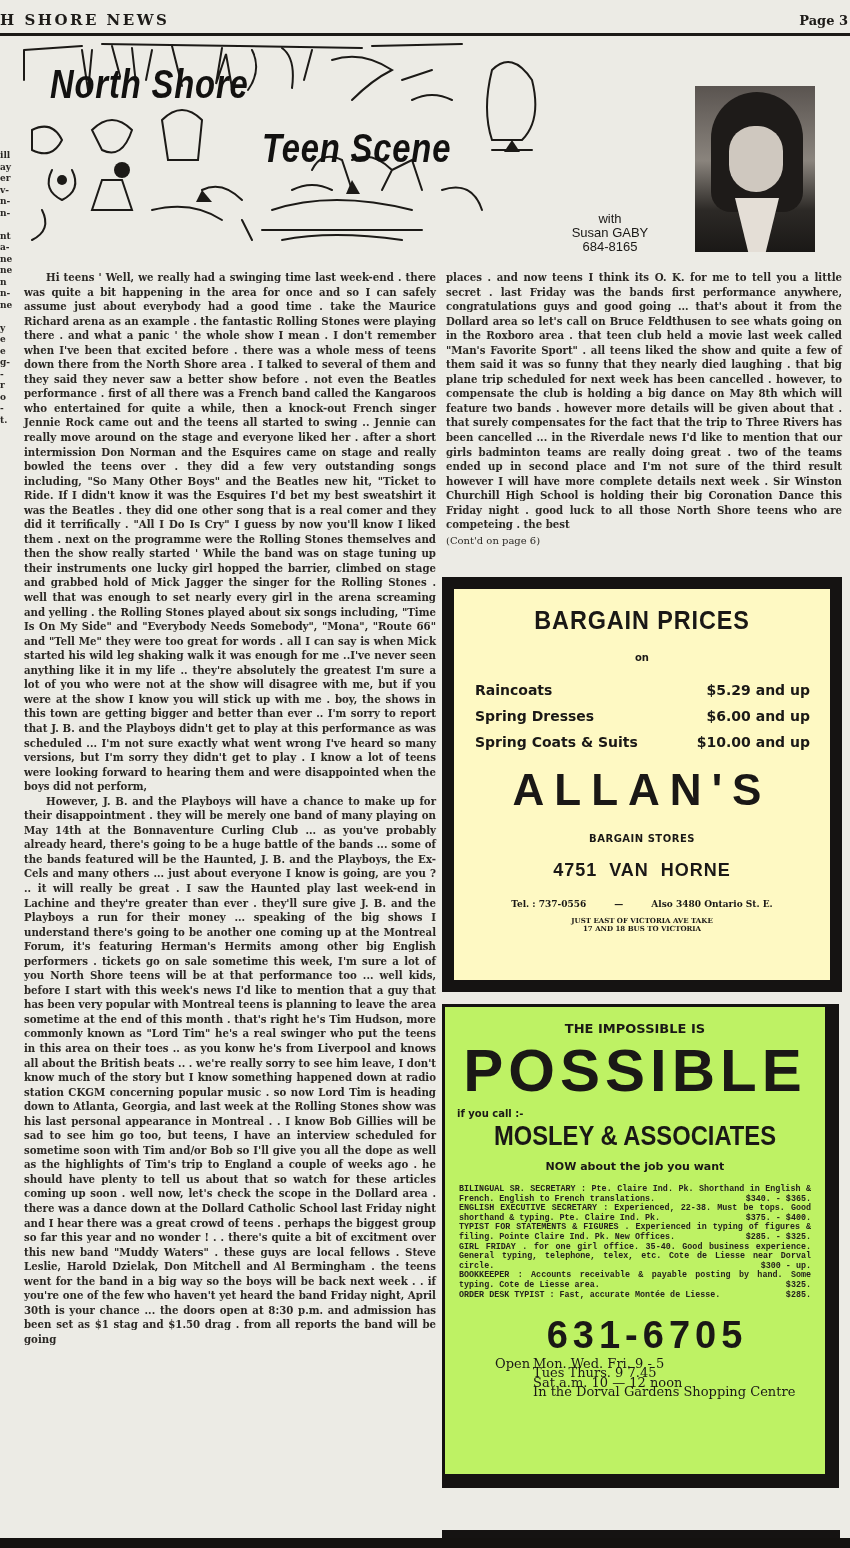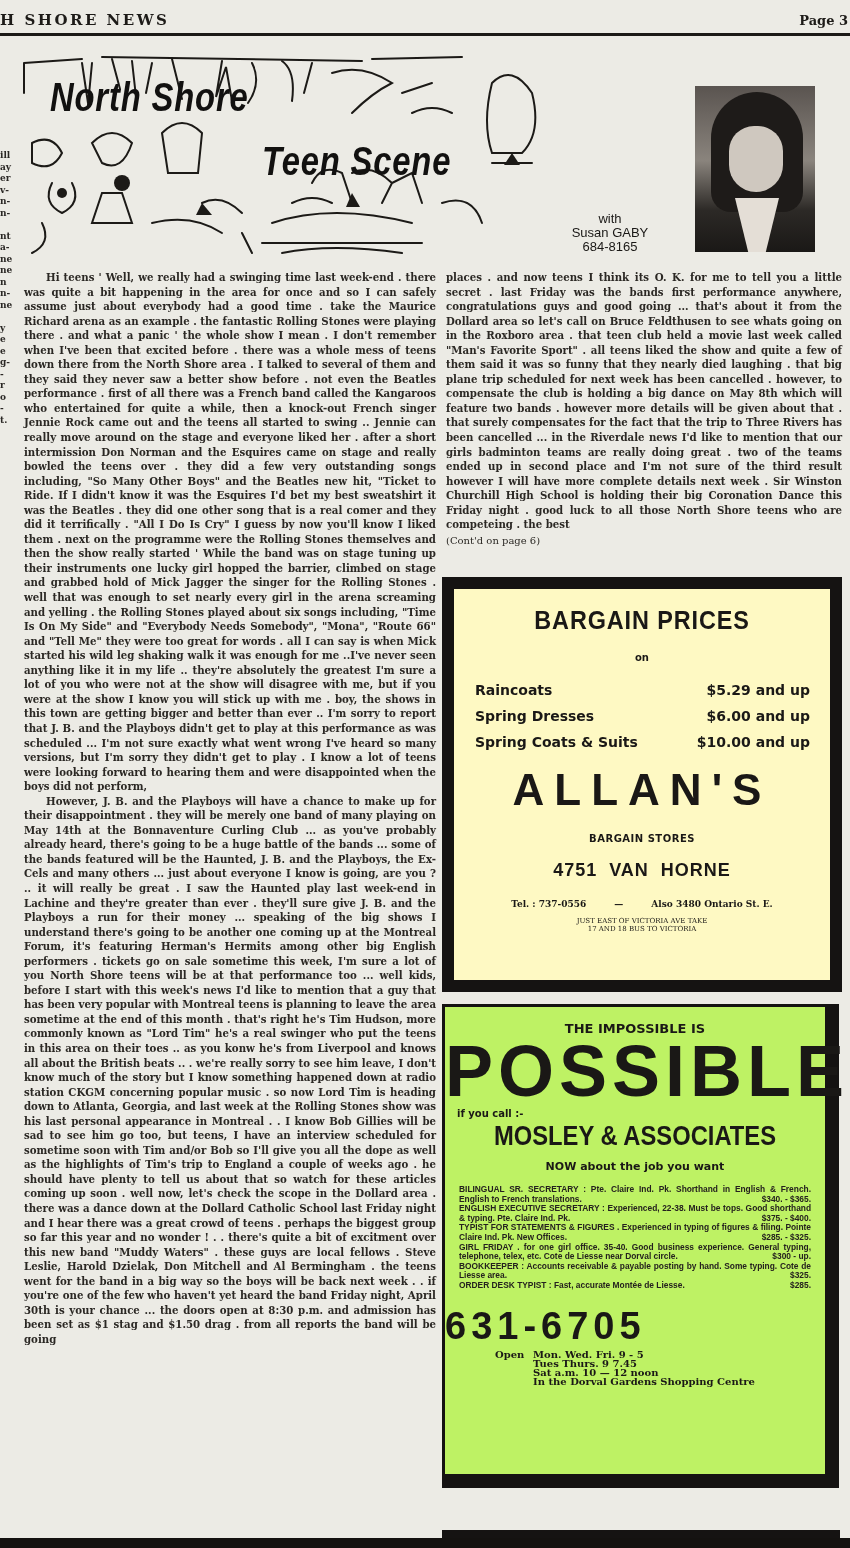--- a/index.html
+++ b/index.html
@@ -24,21 +24,21 @@
     font-family: "DejaVu Serif", serif; font-weight: bold; font-size: 13px;
   }
   
   .sliver {
     position: absolute; left: 0; top: 150px; width: 14px;
     font-size: 9px; line-height: 11.5px; font-weight: bold;
     color: #2a2724; overflow: hidden; white-space: nowrap;
   }
   
   .header-art {
-    position: absolute; left: 22px; top: 53px; width: 520px; height: 210px;
+    position: absolute; left: 22px; top: 40px; width: 520px; height: 210px;
   }
   .header-art svg { position: absolute; left: 0; top: 0; }
   .title-line1 {
     position: absolute; left: 28px; top: 22px;
     font-family: "Liberation Sans", sans-serif; font-weight: bold; font-style: italic;
     font-size: 40px; transform: scaleX(0.82); transform-origin: left top;
     letter-spacing: 1px; color: #121110;
   }
   .title-line2 {
     position: absolute; left: 240px; top: 86px;
@@ -103,55 +103,55 @@
   .ad-allans .address {
     margin-top: 16px; font-family: "Liberation Sans", sans-serif; font-weight: bold;
     font-size: 18px; letter-spacing: 1px; word-spacing: 6px;
   }
   .ad-allans .tel-line {
     margin-top: 18px; font-family: "DejaVu Serif", serif; font-size: 9px; font-weight: bold;
     display: flex; justify-content: center; gap: 28px;
   }
   .ad-allans .directions {
     margin-top: 8px; font-family: "DejaVu Serif", serif; font-size: 7px;
-    font-weight: normal; line-height: 8px;
+    font-weight: bold; line-height: 8px;
   }
   
   .ad-mosley {
     position: absolute; left: 442px; top: 1004px; width: 397px; height: 484px;
     border: 3px solid #151312; border-right: 14px solid #151312; border-bottom: 14px solid #151312;
     background: #bef264; font-family: "DejaVu Sans", sans-serif; color: #1a1816;
   }
   .ad-mosley .kicker {
     text-align: center; margin-top: 14px; font-weight: bold; font-size: 13px;
   }
   .ad-mosley .big {
     text-align: center; margin-top: 4px; font-family: "Liberation Sans", sans-serif;
-    font-weight: bold; font-size: 72px; letter-spacing: 5px; line-height: 62px;
+    font-weight: bold; font-size: 60px; letter-spacing: 5px; line-height: 62px;
   }
   .ad-mosley .ifcall { margin: 6px 0 0 12px; font-size: 10px; font-weight: bold; }
   .ad-mosley .firm {
     text-align: center; margin-top: 2px; font-family: "Liberation Sans", sans-serif;
     font-weight: bold; font-size: 27px; transform: scaleX(0.88);
   }
   .ad-mosley .now { text-align: center; margin-top: 8px; font-size: 11px; font-weight: bold; }
   .ad-mosley .listings {
-    margin: 12px 14px 0 14px; font-family: Liberation Sans, sans-serif; font-weight: bold;
+    margin: 12px 14px 0 14px; font-family: Liberation Mono, monospace; font-weight: bold;
     font-size: 8.4px; line-height: 9.6px; text-align: justify; color: #24211e;
   }
   .ad-mosley .listing .title { text-transform: uppercase; }
   .ad-mosley .listing .salary { float: right; }
   .ad-mosley .listing::after { content: ""; display: block; clear: both; }
   .ad-mosley .phone {
-    text-align: left; margin-top: 14px; font-family: "Liberation Sans", sans-serif;
-    font-weight: bold; font-size: 38px; letter-spacing: 5px;
+    text-align: center; margin-top: 14px; font-family: "Liberation Sans", sans-serif;
+    font-weight: bold; font-size: 38px; letter-spacing: 5px; padding-left: 24px;
   }
   .ad-mosley .hours {
-    margin: 2px 0 16px 50px; font-family: "DejaVu Serif", serif; font-weight: bold;
-    font-size: 10px; line-height: 9.2px; display: grid;
+    margin: 2px 0 16px 50px; font-family: "DejaVu Serif", serif; font-weight: normal;
+    font-size: 13px; line-height: 9.2px; display: grid;
     grid-template-columns: 38px auto;
   }
   .bottom-rule {
     position: absolute; left: 442px; top: 1530px; width: 398px; height: 18px;
     background: #151312;
   }
   .left-rule-bottom {
     position: absolute; left: 0; top: 1538px; width: 850px; height: 10px; background: #141210;
   }
 </style>

